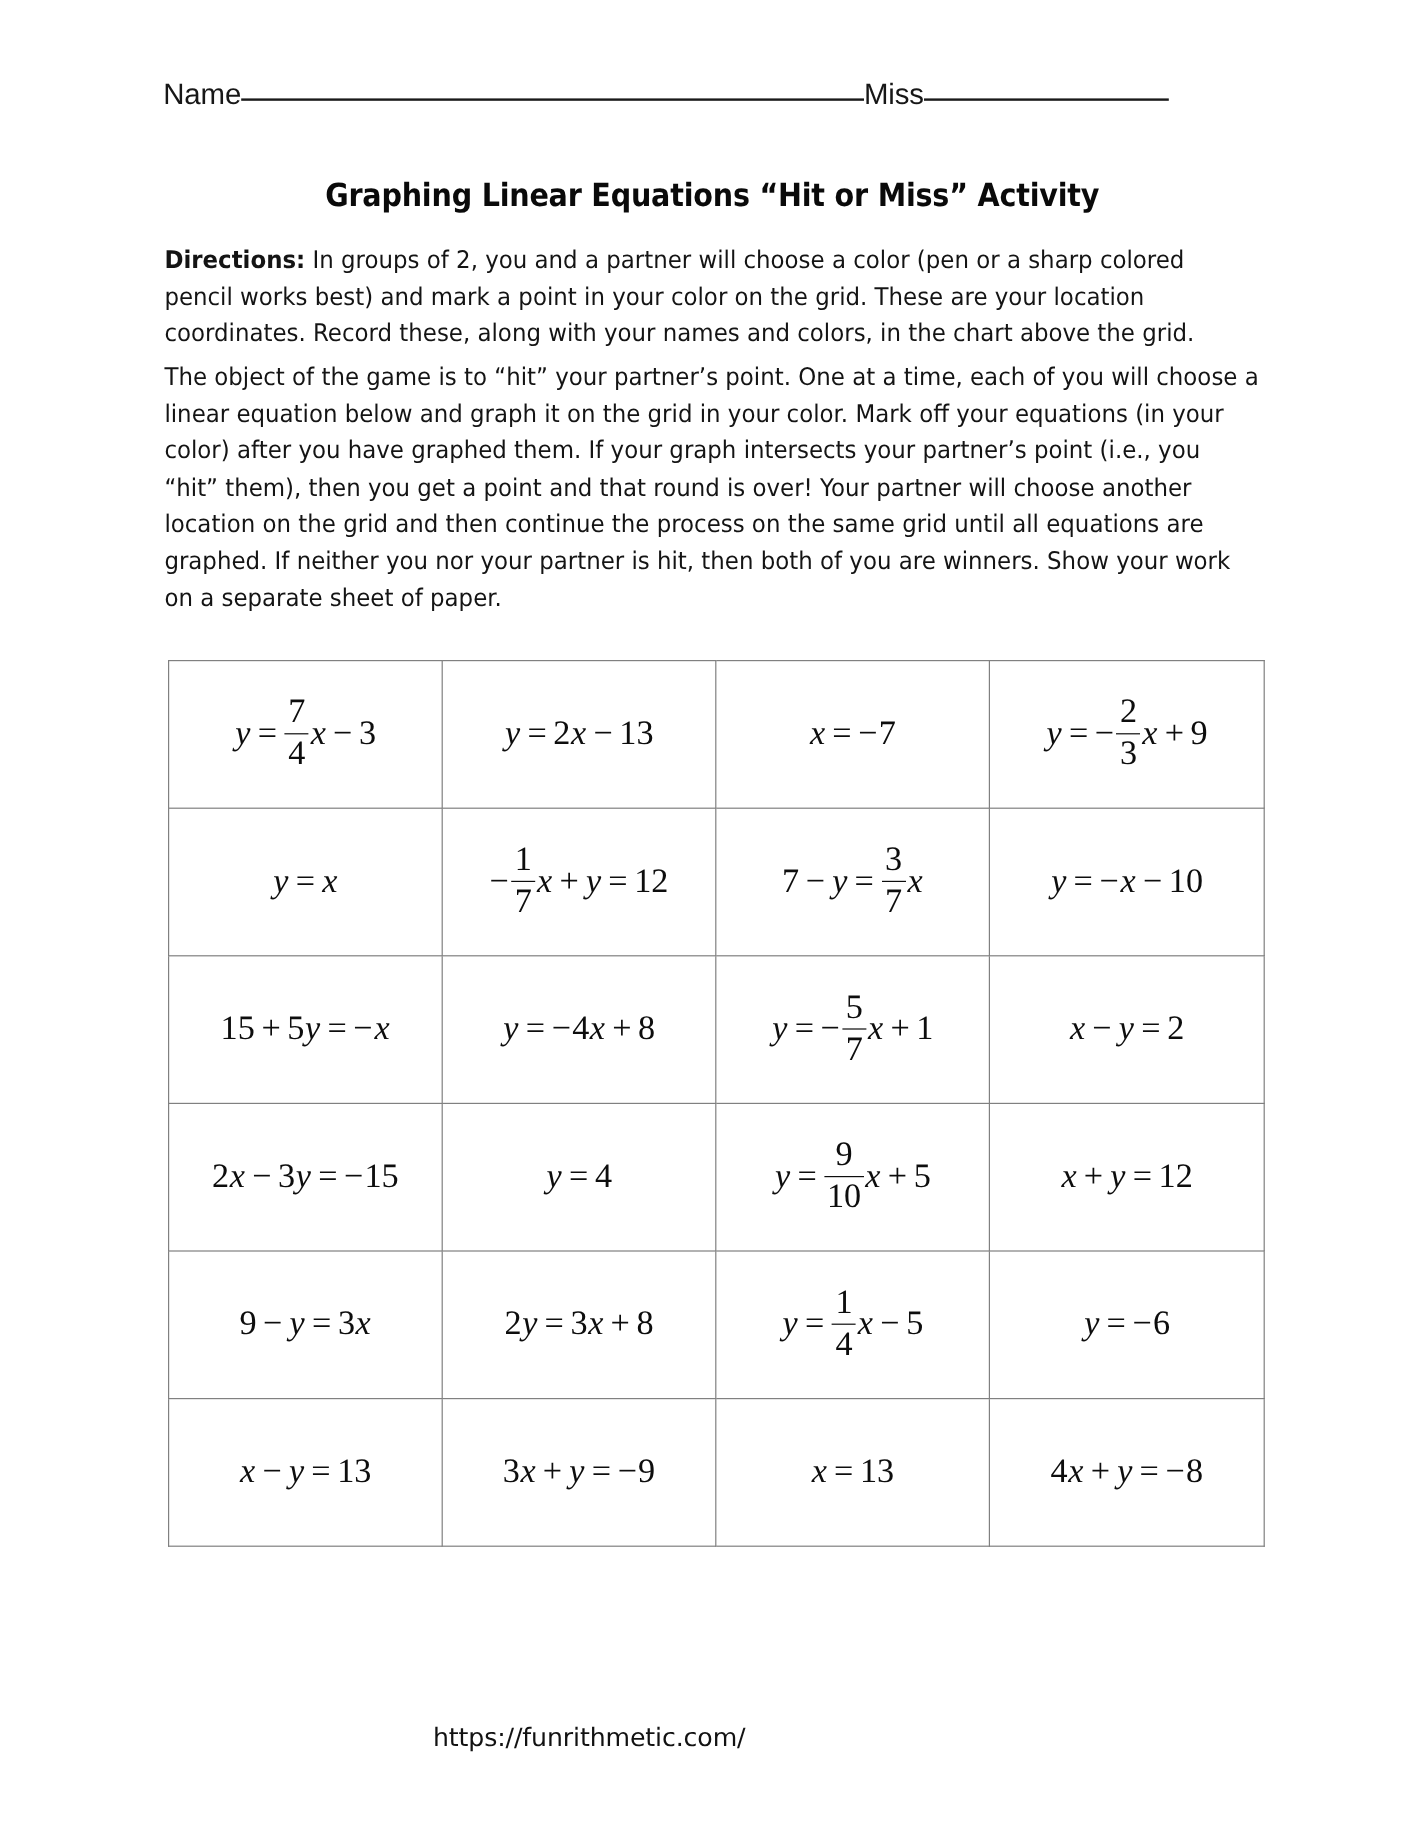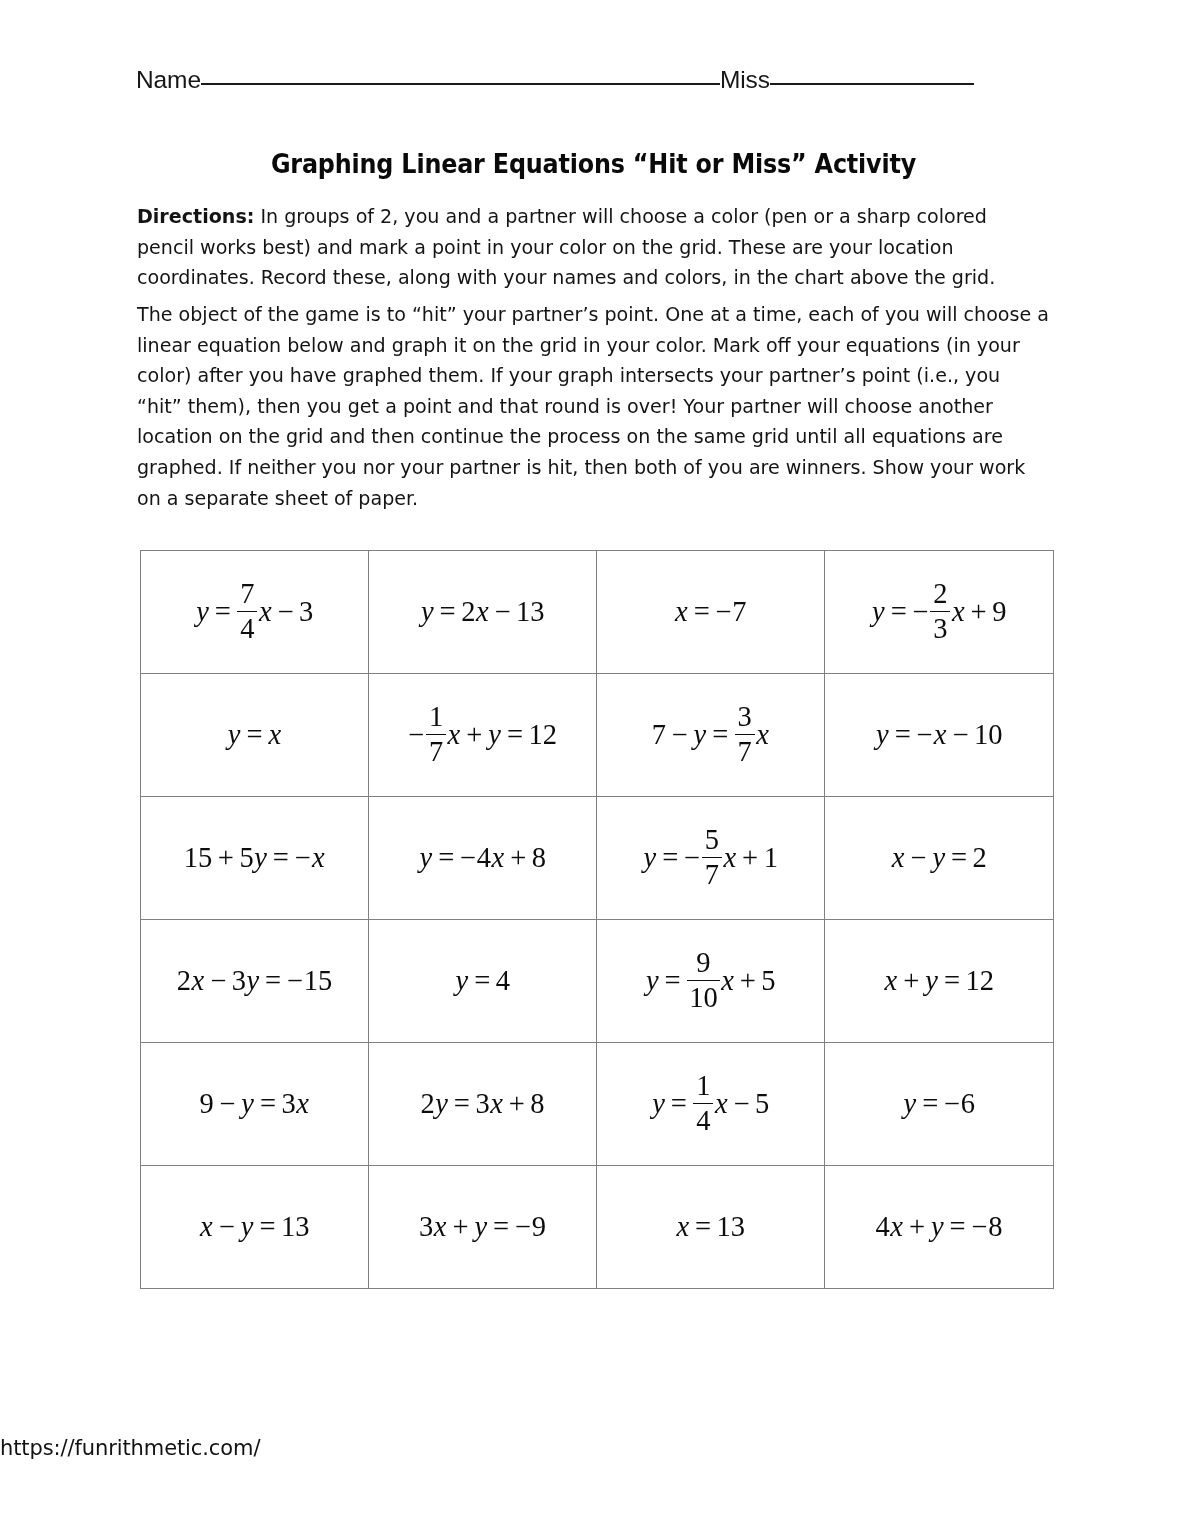--- a/index.html
+++ b/index.html
@@ -161,20 +161,21 @@
     background: #0d0d0d;
     margin: 1.5px 0;
   }
 
   
   .footer-url {
     position: absolute;
     left: 0;
     top: 1436px;
     width: 982px;
+    text-align: center;
     font-family: "DejaVu Sans", sans-serif;
     font-size: 21px;
     color: #121212;
     letter-spacing: -0.1px;
   }
 </style>
 </head>
 <body>
 
 <div class="page">

